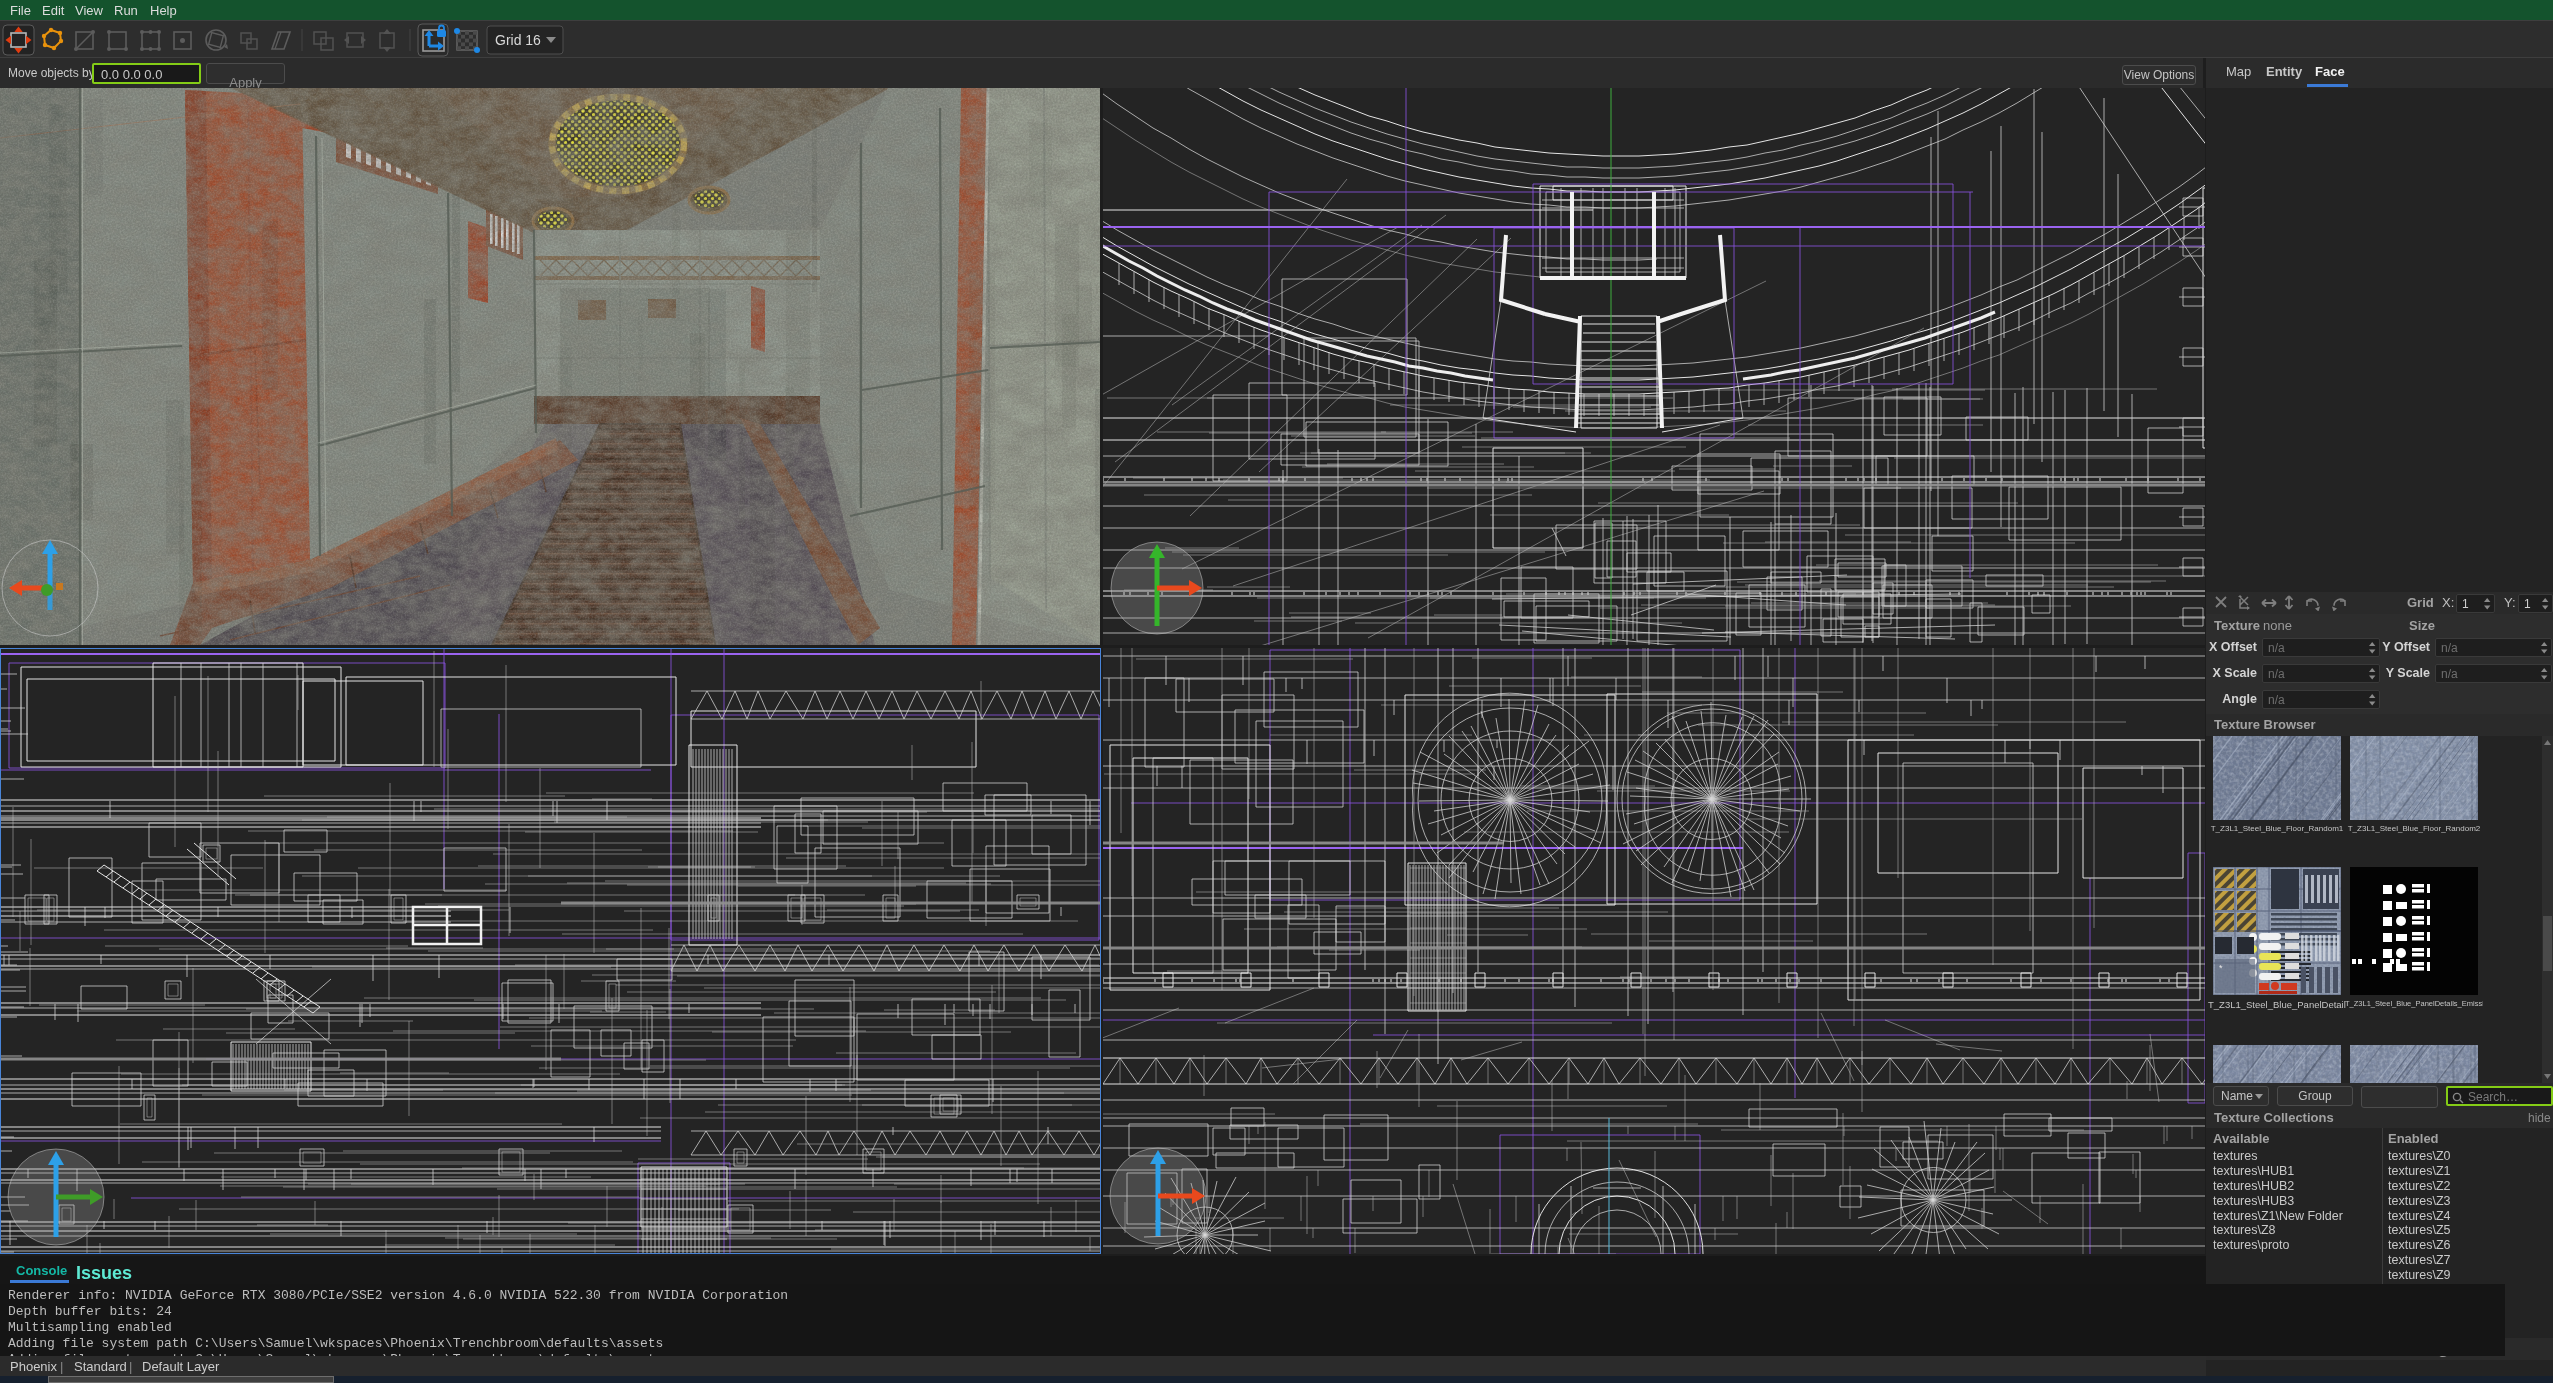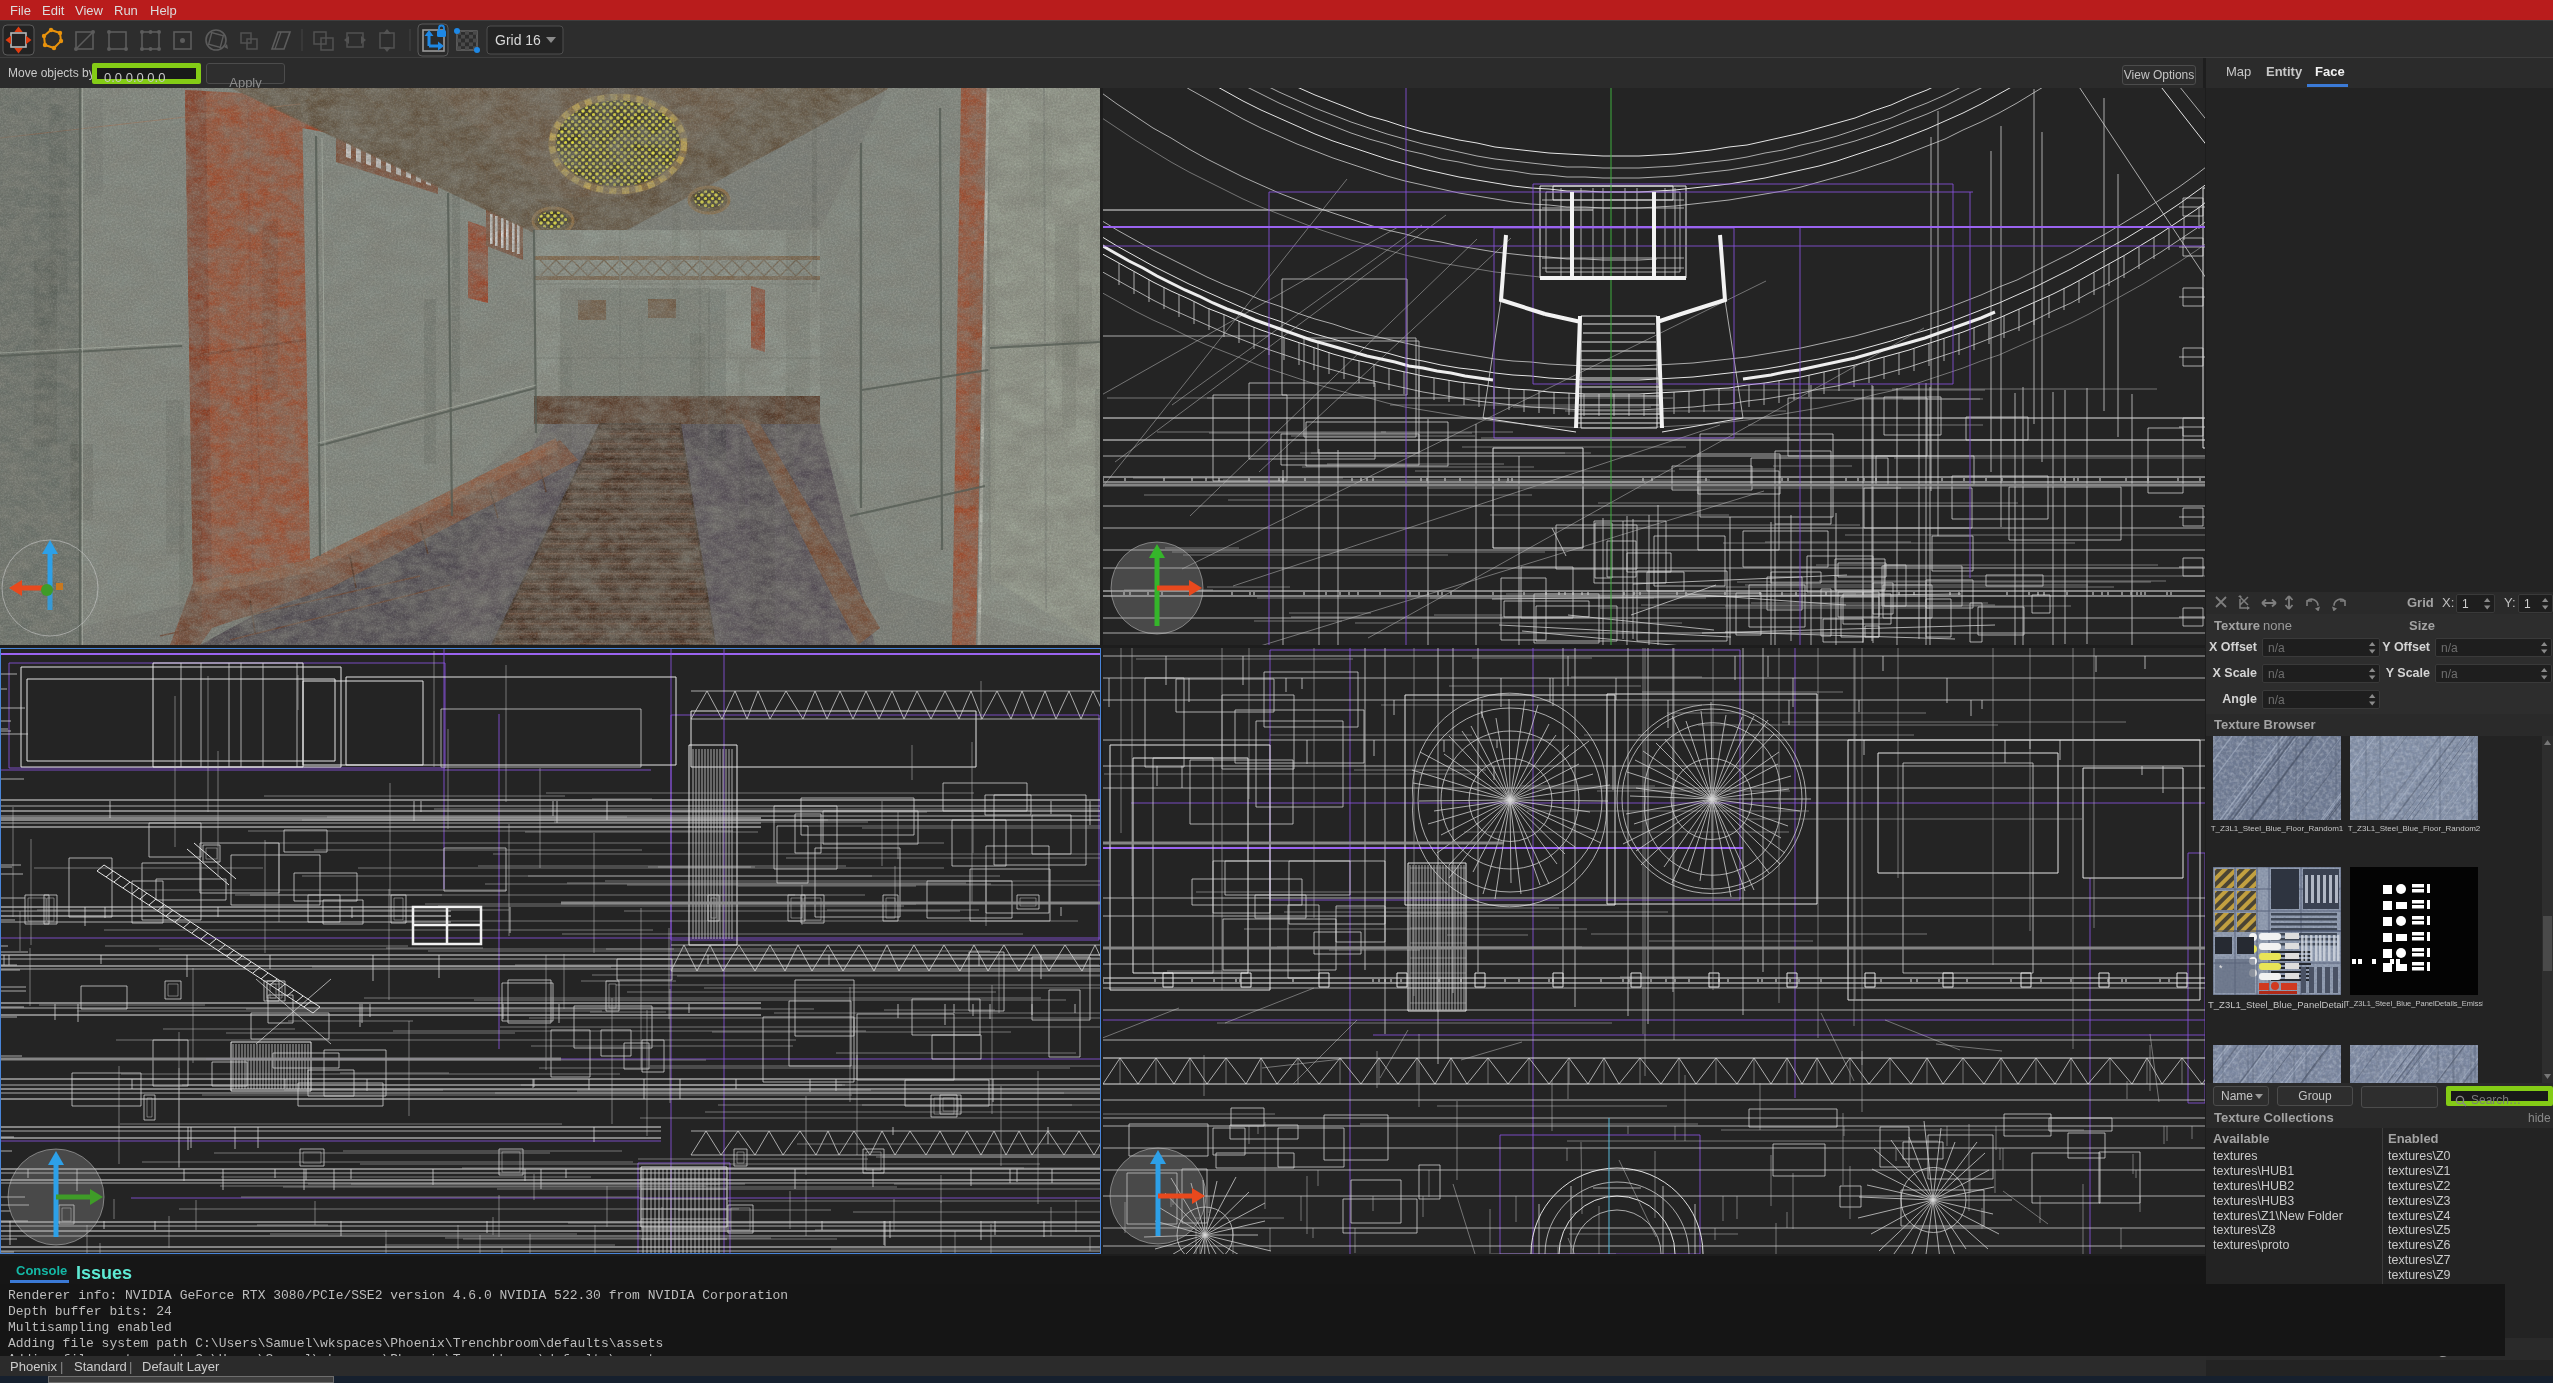--- a/index.html
+++ b/index.html
@@ -1,22 +1,22 @@
 <!DOCTYPE html>
 <html><head><meta charset="utf-8"><style>
 *{margin:0;padding:0;box-sizing:border-box}
 html,body{width:2553px;height:1383px;overflow:hidden;background:#1d1d1d;
 font-family:"Liberation Sans",sans-serif;-webkit-font-smoothing:antialiased}
 .abs{position:absolute}
-#menubar{position:absolute;left:0;top:0;width:2553px;height:20px;background:#b91c1c;color:#dcdcdc;font-size:13px}
+#menubar{position:absolute;left:0;top:0;width:2553px;height:20px;background:#14532d;color:#dcdcdc;font-size:13px}
 #menubar span{position:absolute;top:3px}
 #toolbar{position:absolute;left:0;top:20px;width:2553px;height:38px;background:#2d2d2d;border-top:1px solid #3e3e3e;border-bottom:1px solid #3e3e3e}
 #row2{position:absolute;left:0;top:58px;width:2553px;height:30px;background:#2b2b2b;color:#c9c9c9;font-size:13px}
 .btn{position:absolute;background:#2e2e2e;border:1px solid #4c4c4c;border-radius:3px;color:#8c8c8c;text-align:center}
-.input{position:absolute;background:#191919;border:5px solid #84cc16;border-radius:2px;color:#c8c8c8}
+.input{position:absolute;background:#191919;border:2px solid #84cc16;border-radius:2px;color:#c8c8c8}
 .vp{position:absolute;background:#242424;overflow:hidden}
 #rp{position:absolute;left:2206px;top:58px;width:347px;height:1318px;background:#2b2b2b;font-size:13px;color:#cecece}
 .rpsec{position:absolute;left:0;width:347px}
 .hdr{font-weight:bold;color:#a3a3a3;font-size:13px}
 .spin{position:absolute;height:19px;background:#1e1e1e;border:1px solid #3a3a3a;border-radius:2px;font-size:12px;padding:2px 0 0 5px}
 .lbl{position:absolute;font-weight:bold;color:#d4d4d4;text-align:right;white-space:nowrap;font-size:12.5px}
 .thumblabel{position:absolute;color:#c4c4c4;text-align:center;white-space:nowrap;overflow:hidden}
 #console{position:absolute;left:0;top:1256px;width:2206px;height:127px;background:#161616}
 .mono{font-family:"Liberation Mono",monospace;font-size:13px;line-height:16px;color:#bdbdbd;white-space:pre}
 .item{height:14.9px;color:#c9c9c9;font-size:12.5px;white-space:nowrap}

